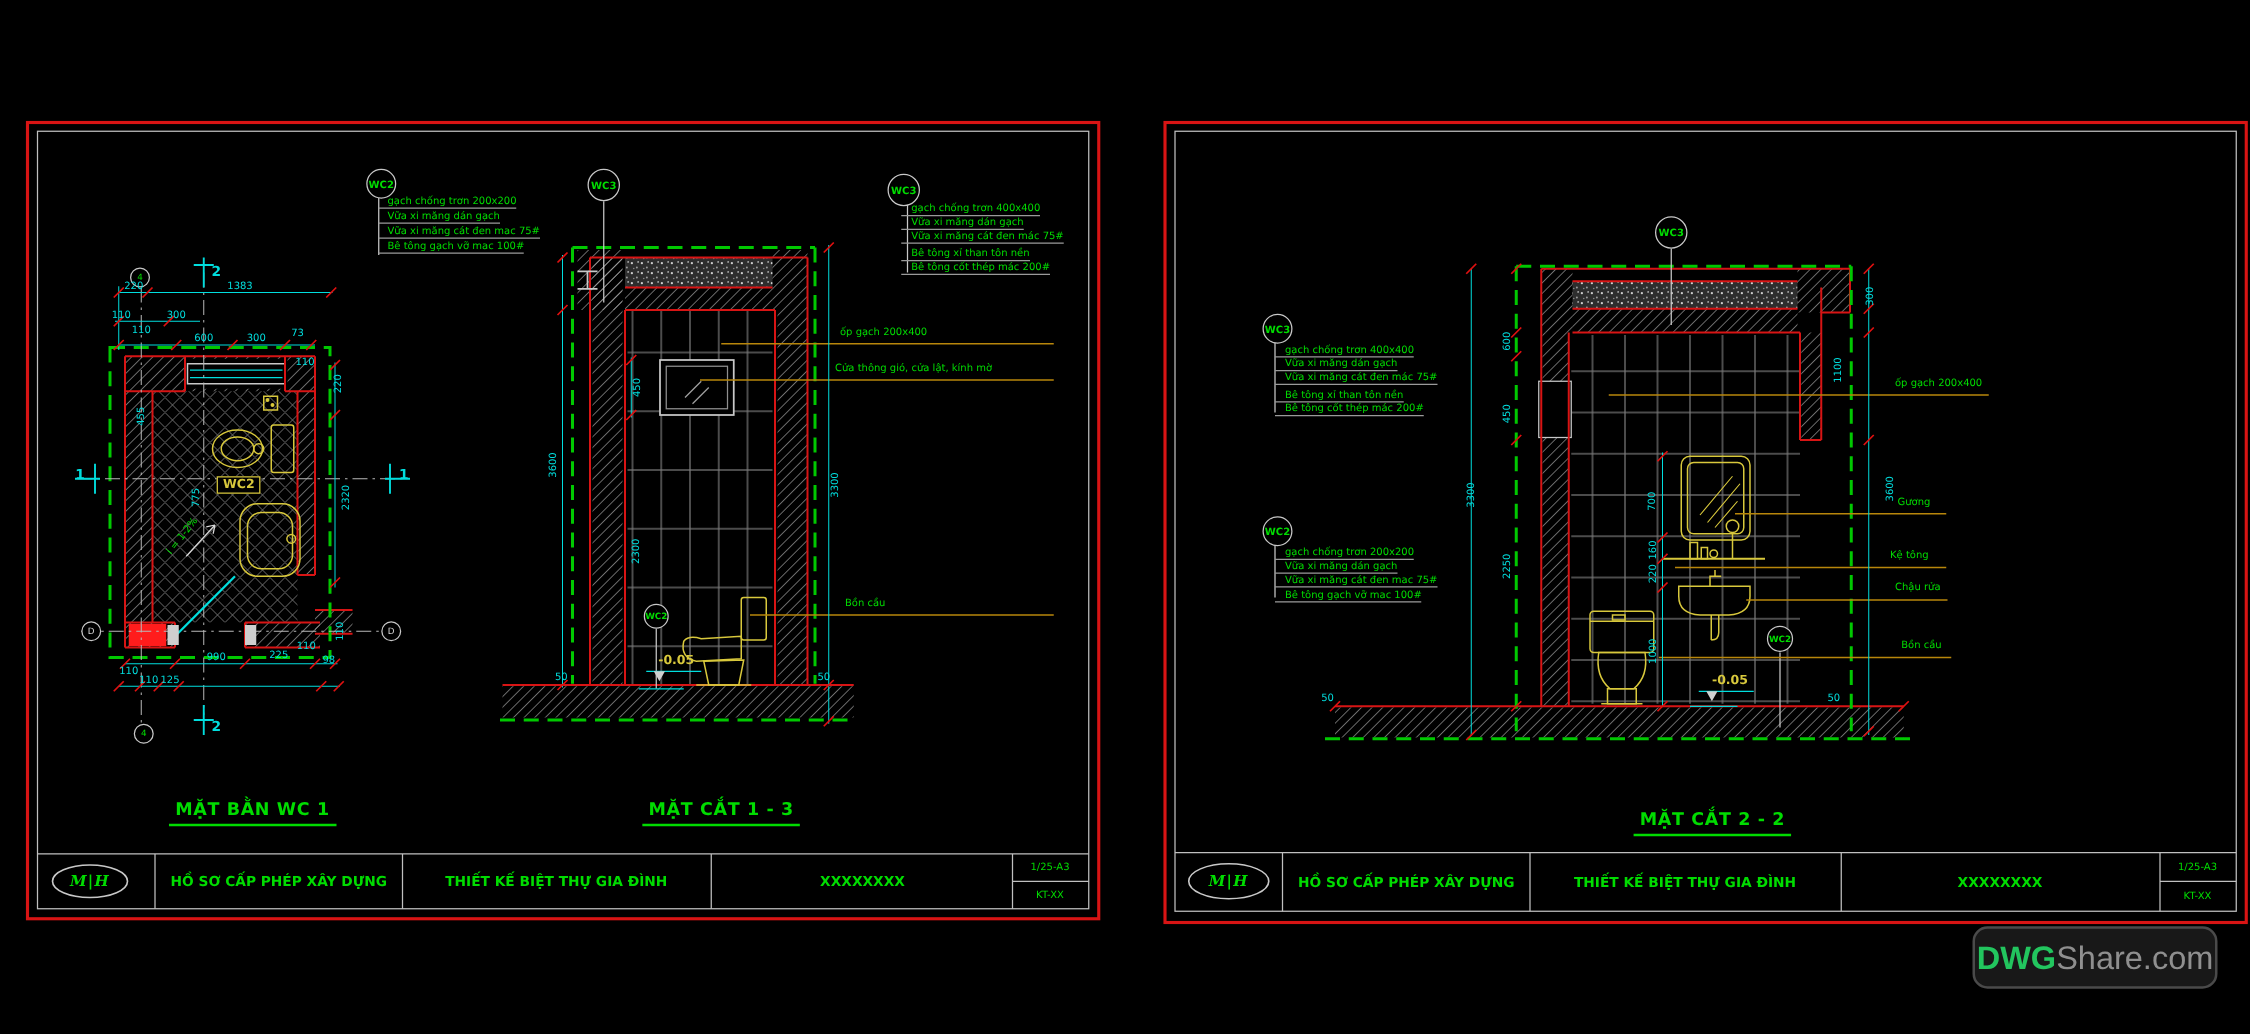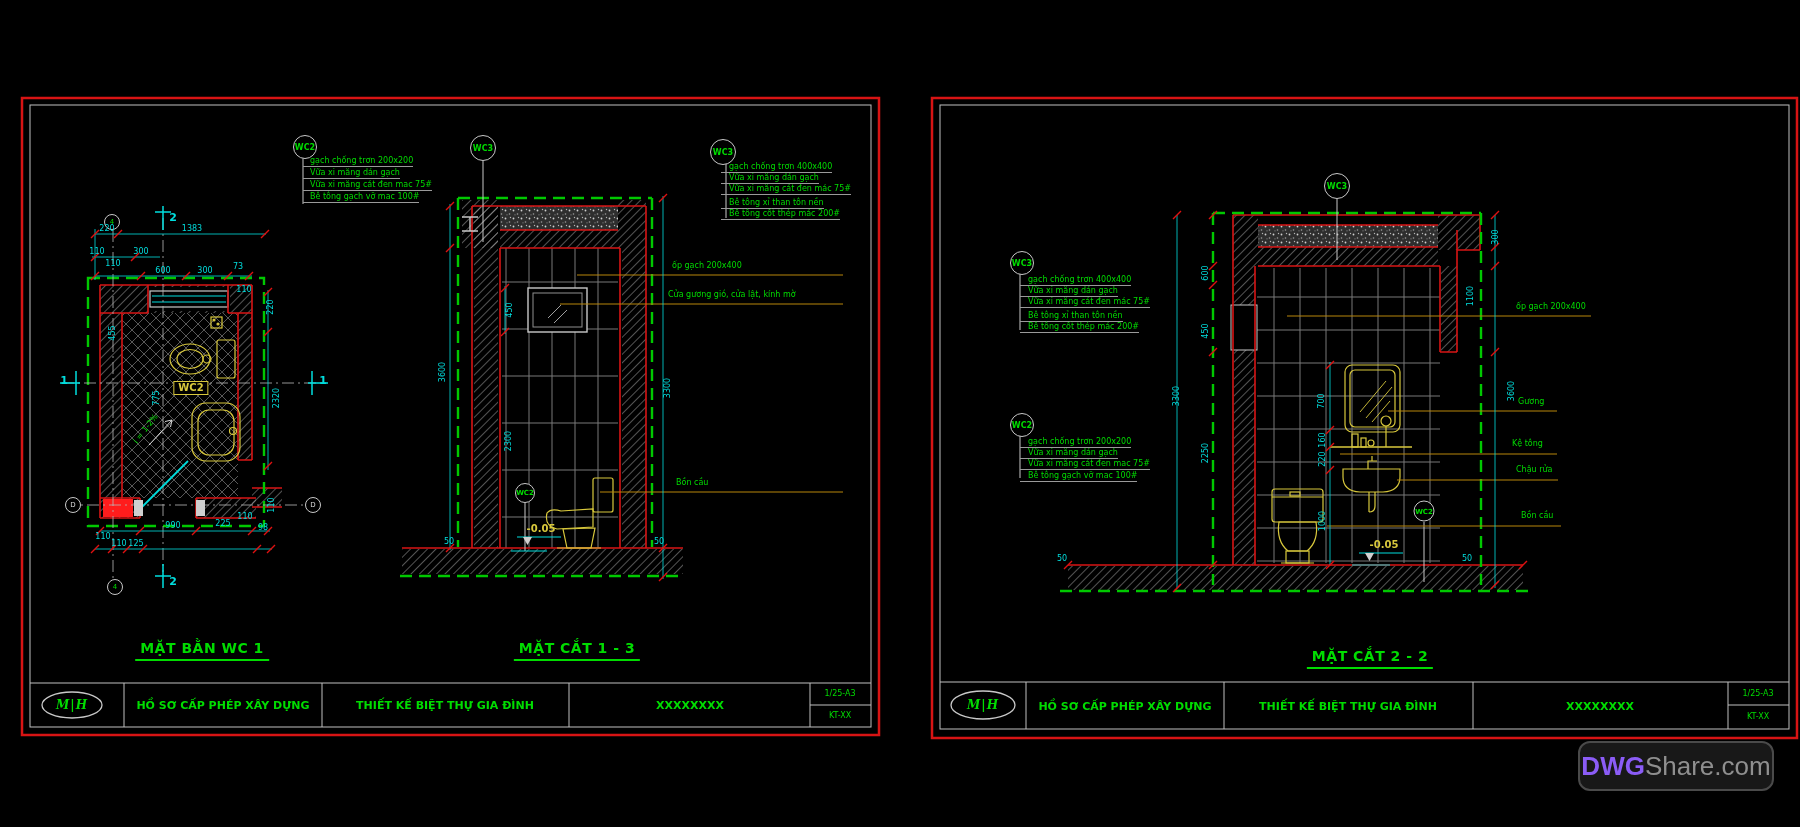--- a/index.html
+++ b/index.html
@@ -18,21 +18,21 @@
        border-radius:50%;display:flex;align-items:center;justify-content:center;
        background:#000;box-sizing:border-box;}
   .sht{position:absolute;font-size:14px;font-weight:bold;color:#00dc00;
        border-bottom:2px solid #00dc00;padding:0 5px 3px;transform:translate(-50%,0);
        letter-spacing:.5px;white-space:nowrap;}
   .room{border:1px solid #d8c83c;padding:1px 4px;background:#000;}
   .logo{font-family:"DejaVu Serif",serif;font-style:italic;font-weight:bold;letter-spacing:1px;}
   .wm{position:absolute;left:1578px;top:741px;width:192px;height:46px;background:#181818;
       border:2px solid #4a4a4a;border-radius:12px;display:flex;align-items:center;
       justify-content:center;font-family:"Liberation Sans",sans-serif;font-size:26px;}
-  .wm .p1{color:#8b5cf6;font-weight:bold;}
+  .wm .p1{color:#22c55e;font-weight:bold;}
   .wm .p2{color:#8f8f8f;}
 </style>
 </head>
 <body>
 
 <div id="page">
 
 <svg width="1800" height="827">
   <defs>
     <pattern id="h45" patternUnits="userSpaceOnUse" width="6" height="6" patternTransform="rotate(45)">
@@ -256,21 +256,21 @@
       <span class="g f7 b">WC2</span>
     </div>
 <span class="t cy f8 v" style="left:443px;top:372px">3600</span>
 <span class="t cy f8 v" style="left:510px;top:310px">450</span>
 <span class="t cy f8 v" style="left:668px;top:388px">3300</span>
 <span class="t cy f8 v" style="left:509px;top:441px">2300</span>
 <span class="t cy f8 ctr" style="left:449px;top:542px">50</span>
 <span class="t cy f8 ctr" style="left:659px;top:542px">50</span>
 <span class="t ye f10 b ctr" style="left:541px;top:529px">-0.05</span>
 <span class="t g f8" style="left:672px;top:262px">ốp gạch 200x400</span>
-<span class="t g f8" style="left:668px;top:291px">Cửa gương gió, cửa lật, kính mờ</span>
+<span class="t g f8" style="left:668px;top:291px">Cửa thông gió, cửa lật, kính mờ</span>
 <span class="t g f8" style="left:676px;top:479px">Bồn cầu</span>
 
 <span class="sht" style="left:202px;top:640px">MẶT BẰN WC 1</span>
 <span class="sht" style="left:577px;top:640px">MẶT CẮT 1 - 3</span>
 
 <span class="t g f12 ctr logo" style="left:72px;top:705px">M|H</span>
 <span class="t g f11 b ctr" style="left:223px;top:705px">HỒ SƠ CẤP PHÉP XÂY DỰNG</span>
 <span class="t g f11 b ctr" style="left:445px;top:705px">THIẾT KẾ BIỆT THỰ GIA ĐÌNH</span>
 <span class="t g f11 b ctr" style="left:690px;top:705px">XXXXXXXX</span>
 <span class="t g f8 ctr" style="left:840px;top:694px">1/25-A3</span>

